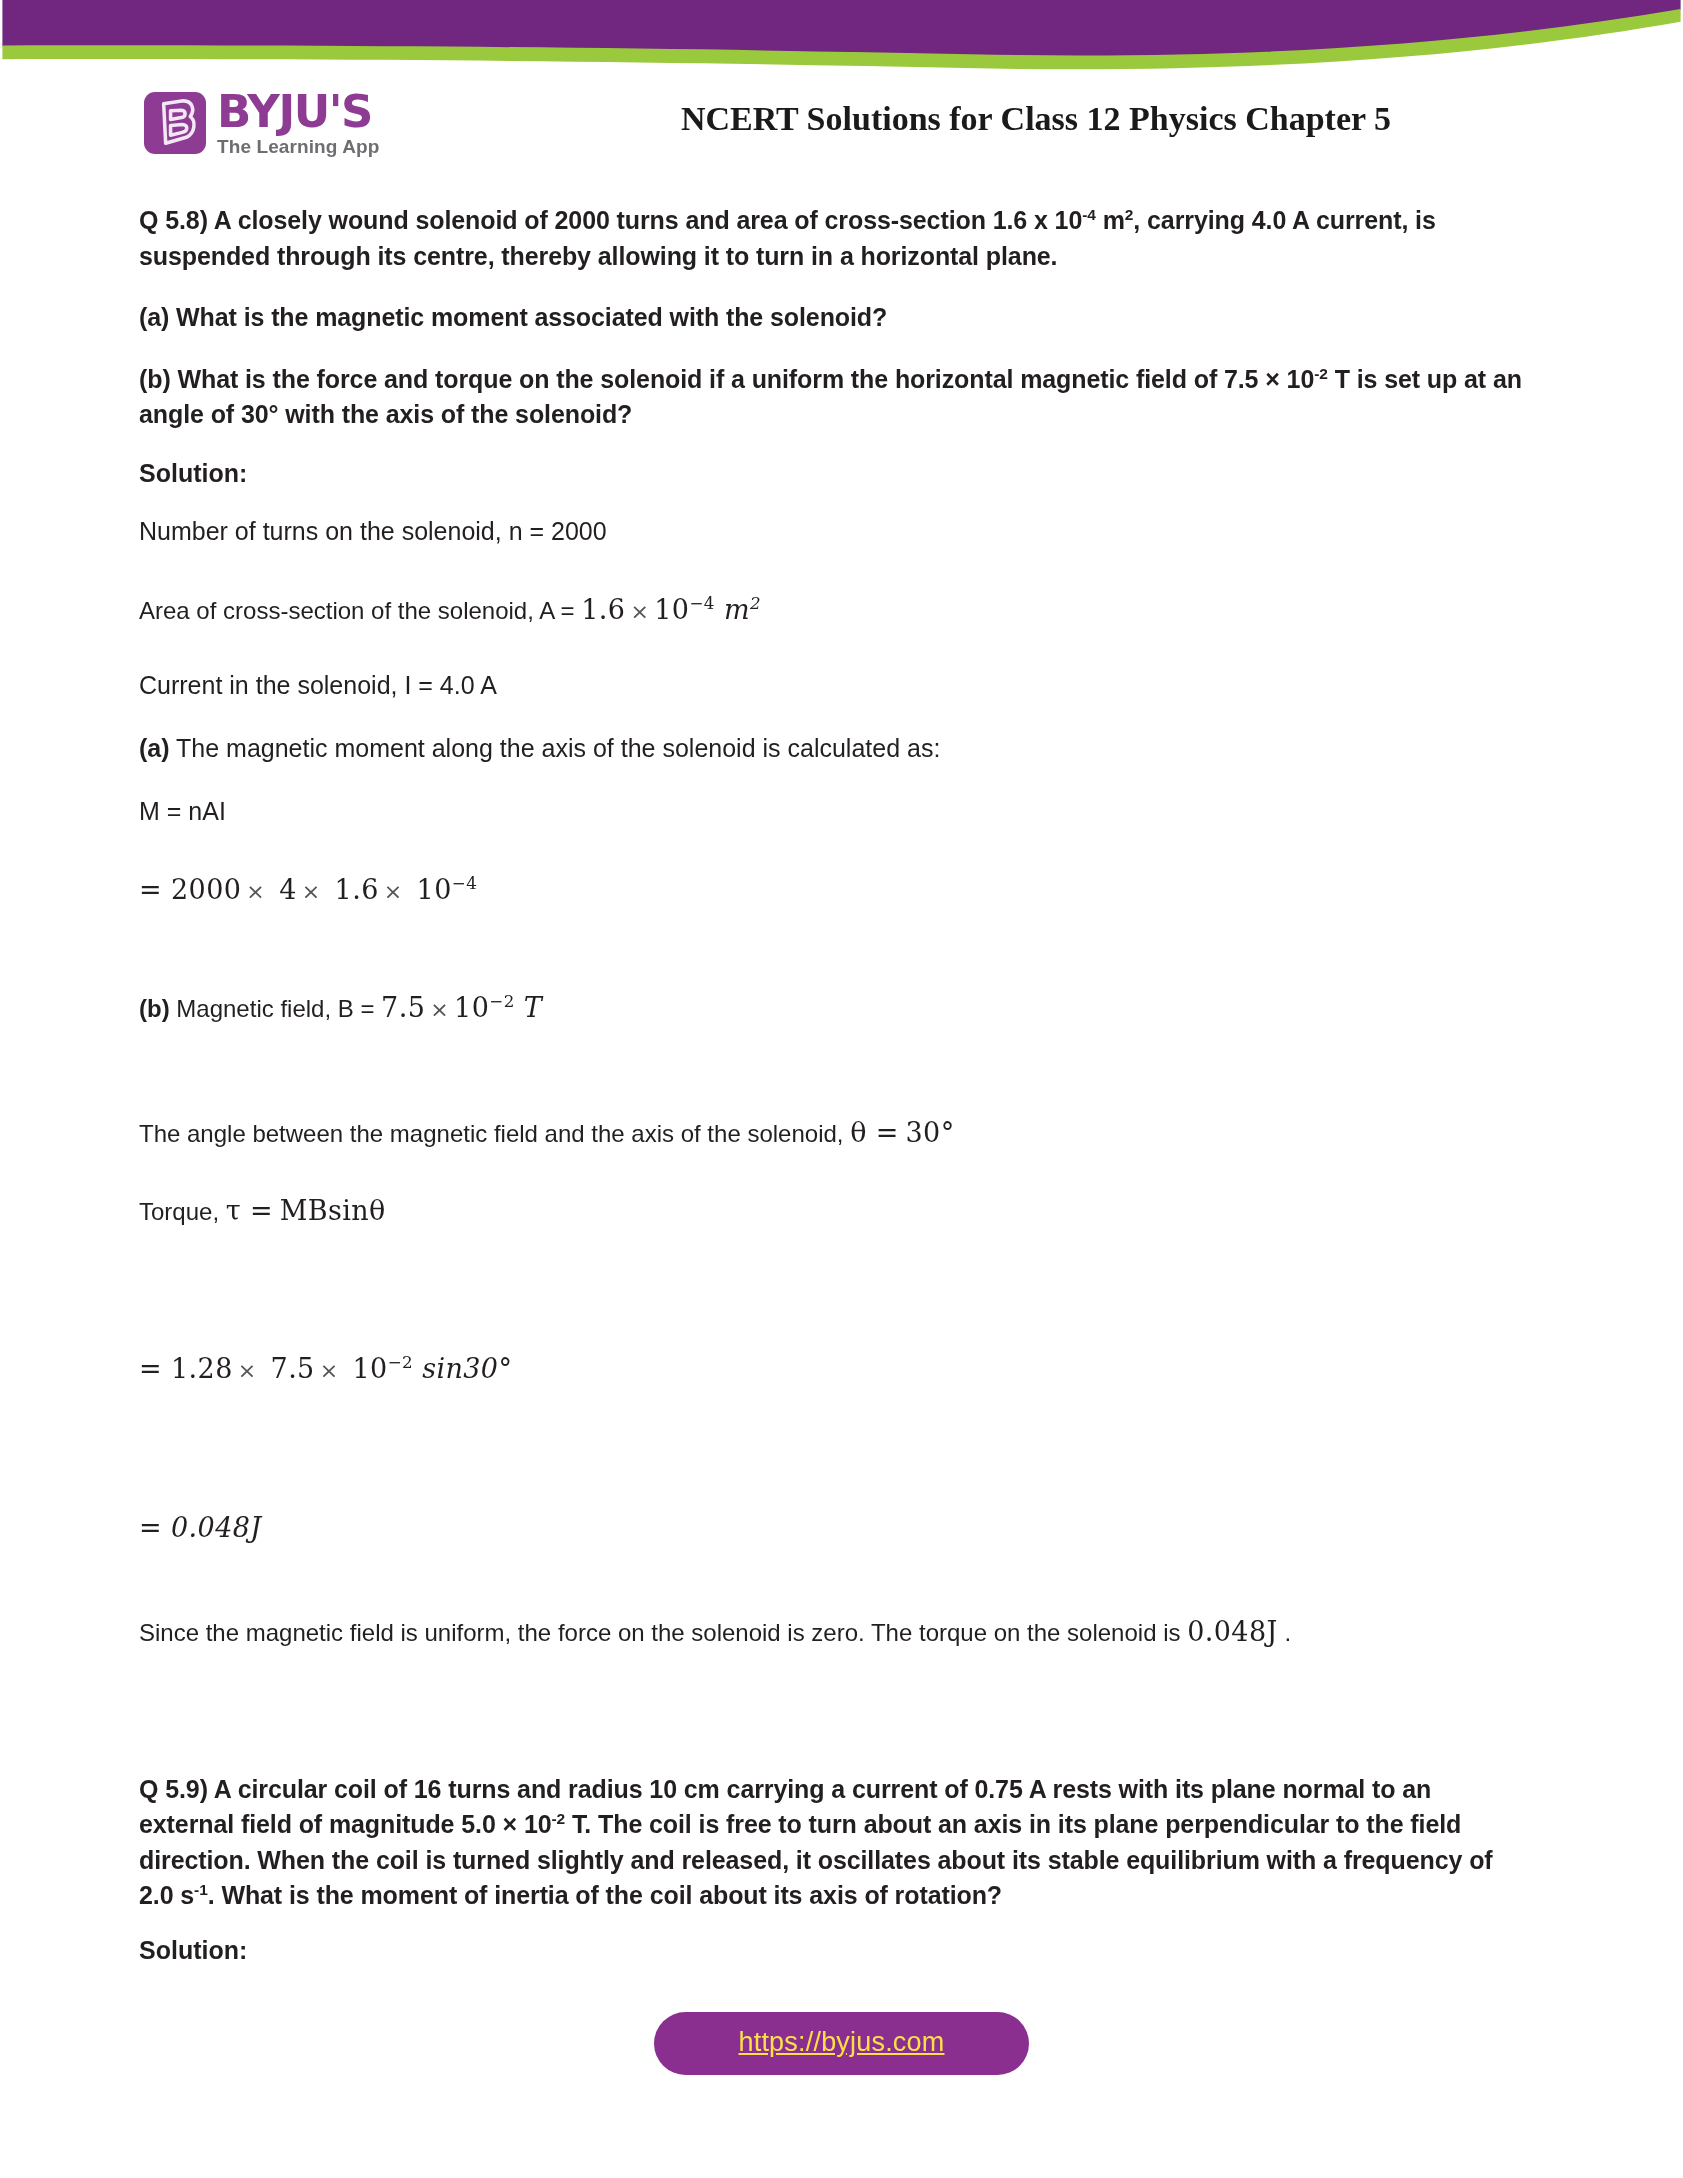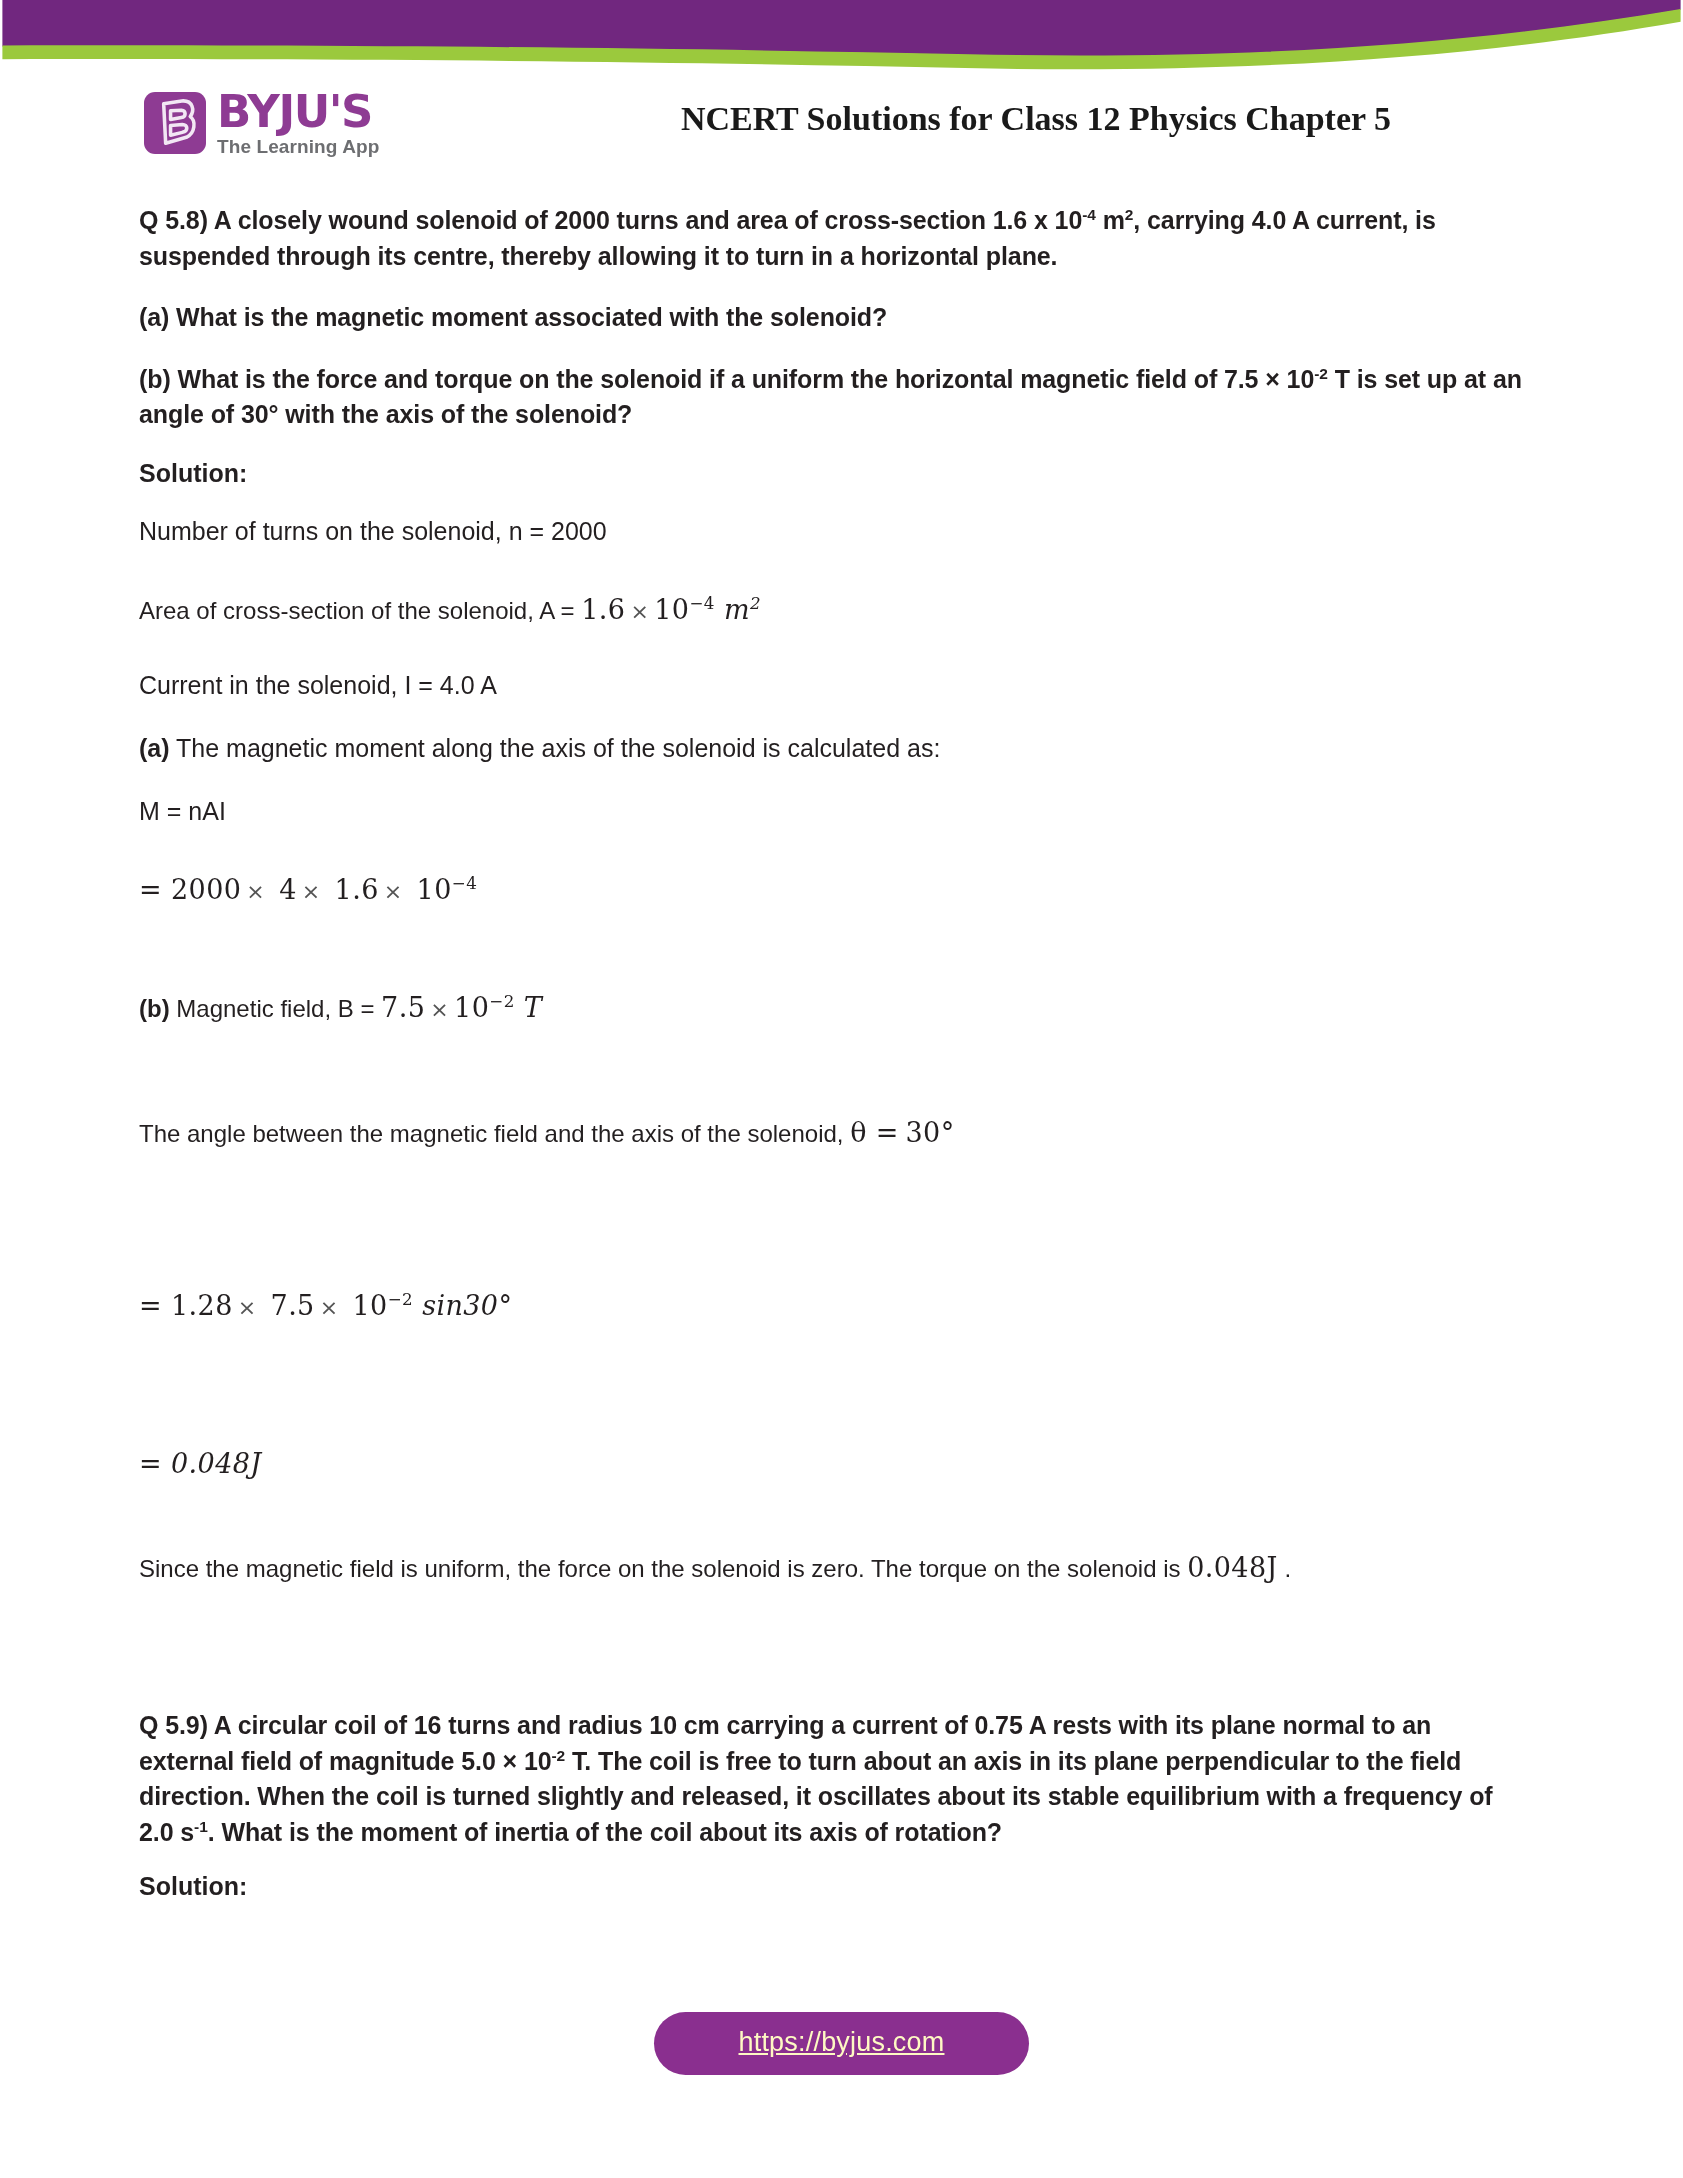--- a/index.html
+++ b/index.html
@@ -140,21 +140,21 @@
   .footer {
     position: absolute;
     left: 0;
     top: 2012px;
     width: 1683px;
     text-align: center;
   }
   .url-pill {
     display: inline-block;
     background: #8A2F8F;
-    color: #fef9c3;
+    color: #fde047;
     font-size: 27px;
     padding: 15px 85px 17px 85px;
     border-radius: 34px;
     letter-spacing: 0.2px;
   }
 </style>
 </head>
 <body>
 
 <div class="topband">
@@ -217,20 +217,21 @@
   <div class="gap-sm"></div>
 
   <p class="mixline"><b>(b)</b><span> Magnetic field, B =</span> <span class="math"><span>7.5</span><span class="times">×</span><span>10</span><sup>−2</sup> <span class="it">T</span></span></p>
 
   <div class="gap-lg"></div>
 
   <p class="mixline"><span>The angle between the magnetic field and the axis of the solenoid,</span> <span class="math it">θ =</span> <span class="math">30°</span></p>
 
   <div class="gap-sm"></div>
 
+  <p class="mixline"><span>Torque,</span> <span class="math it">τ =</span> <span class="math it">MBsinθ</span></p>
 
   <div class="gap-xl"></div>
 
   <p class="mixline"><span class="math"><span>=</span> <span>1.28</span><span class="times">×</span> <span>7.5</span><span class="times">×</span> <span>10</span><sup>−2</sup> <span class="it">sin30°</span></span></p>
 
   <div class="gap-xl"></div>
 
   <p class="mixline"><span class="math"><span>=</span> <span class="it">0.048J</span></span></p>
 
   <div class="gap-md"></div>

